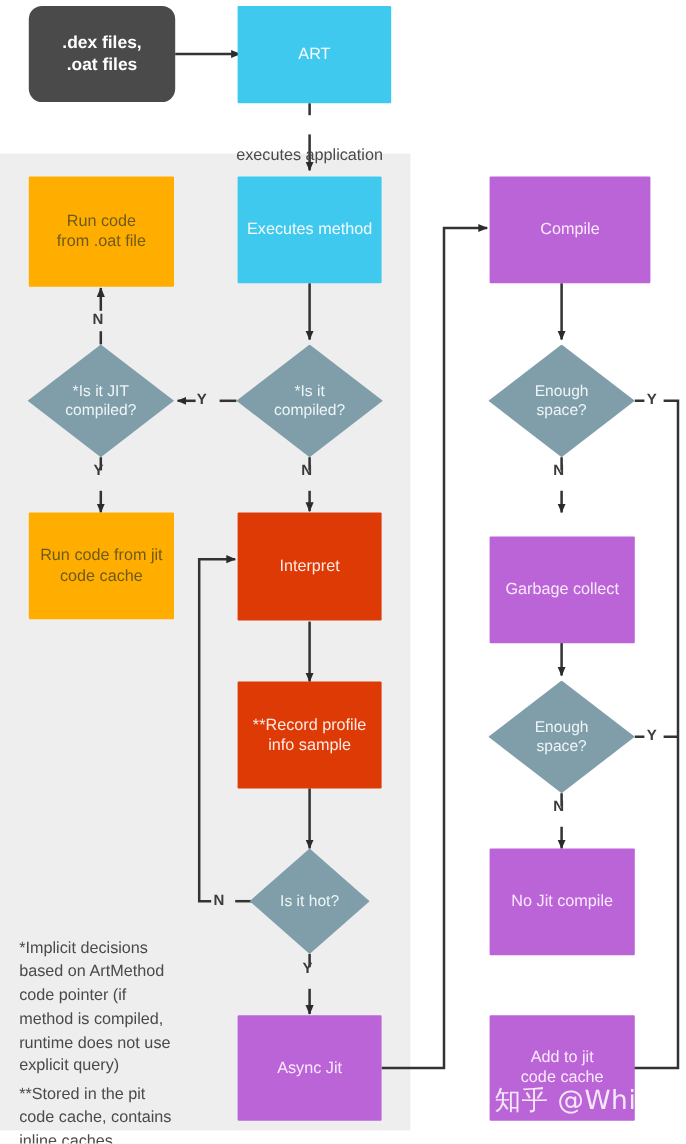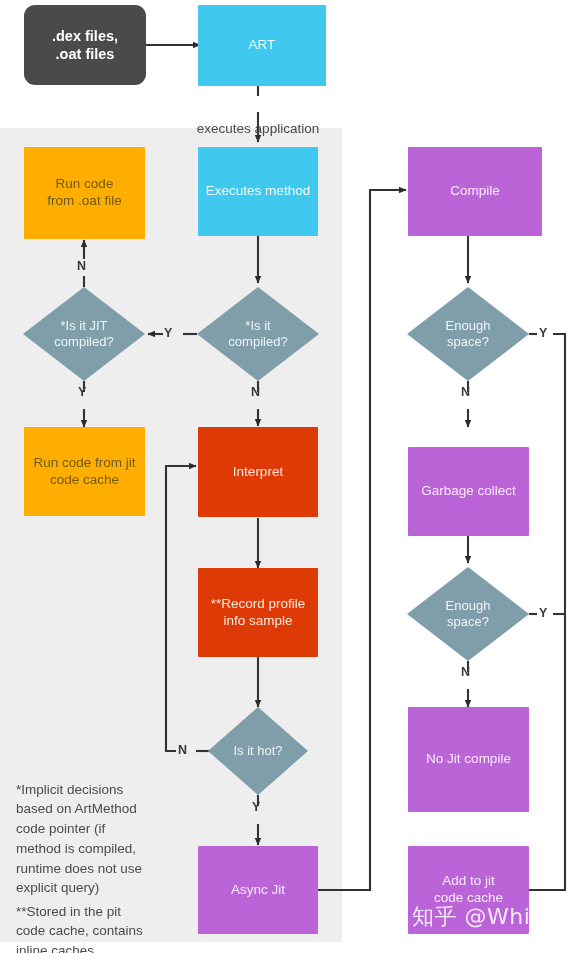--- a/index.html
+++ b/index.html
@@ -195,21 +195,21 @@
 space?</span>
   </div>
 
   <div class="diamond" style="left:208px;top:707px;width:100px;height:88px;">
     <svg width="100" height="88" viewBox="0 0 100 88">
         <polygon points="50,0 100,44 50,88 0,44" fill="#7f9ea9"></polygon>
       </svg>
     <span class="dtext">Is it hot?</span>
   </div>
 
-  <div class="node rect purple" style="left:408px;top:707px;width:121px;height:105px;">
+  <div class="node rect purple" style="left:408px;top:707px;width:121px;height:89px;">
     <span class="lbl">No Jit compile</span>
   </div>
 
   <div class="node rect purple" style="left:198px;top:846px;width:120px;height:88px;text-align:right;">
     <span class="lbl">Async Jit</span>
   </div>
 
   <div class="node rect purple" style="left:408px;top:846px;width:121px;height:88px;">
     <span class="lbl">Add to jit
 code cache</span>

